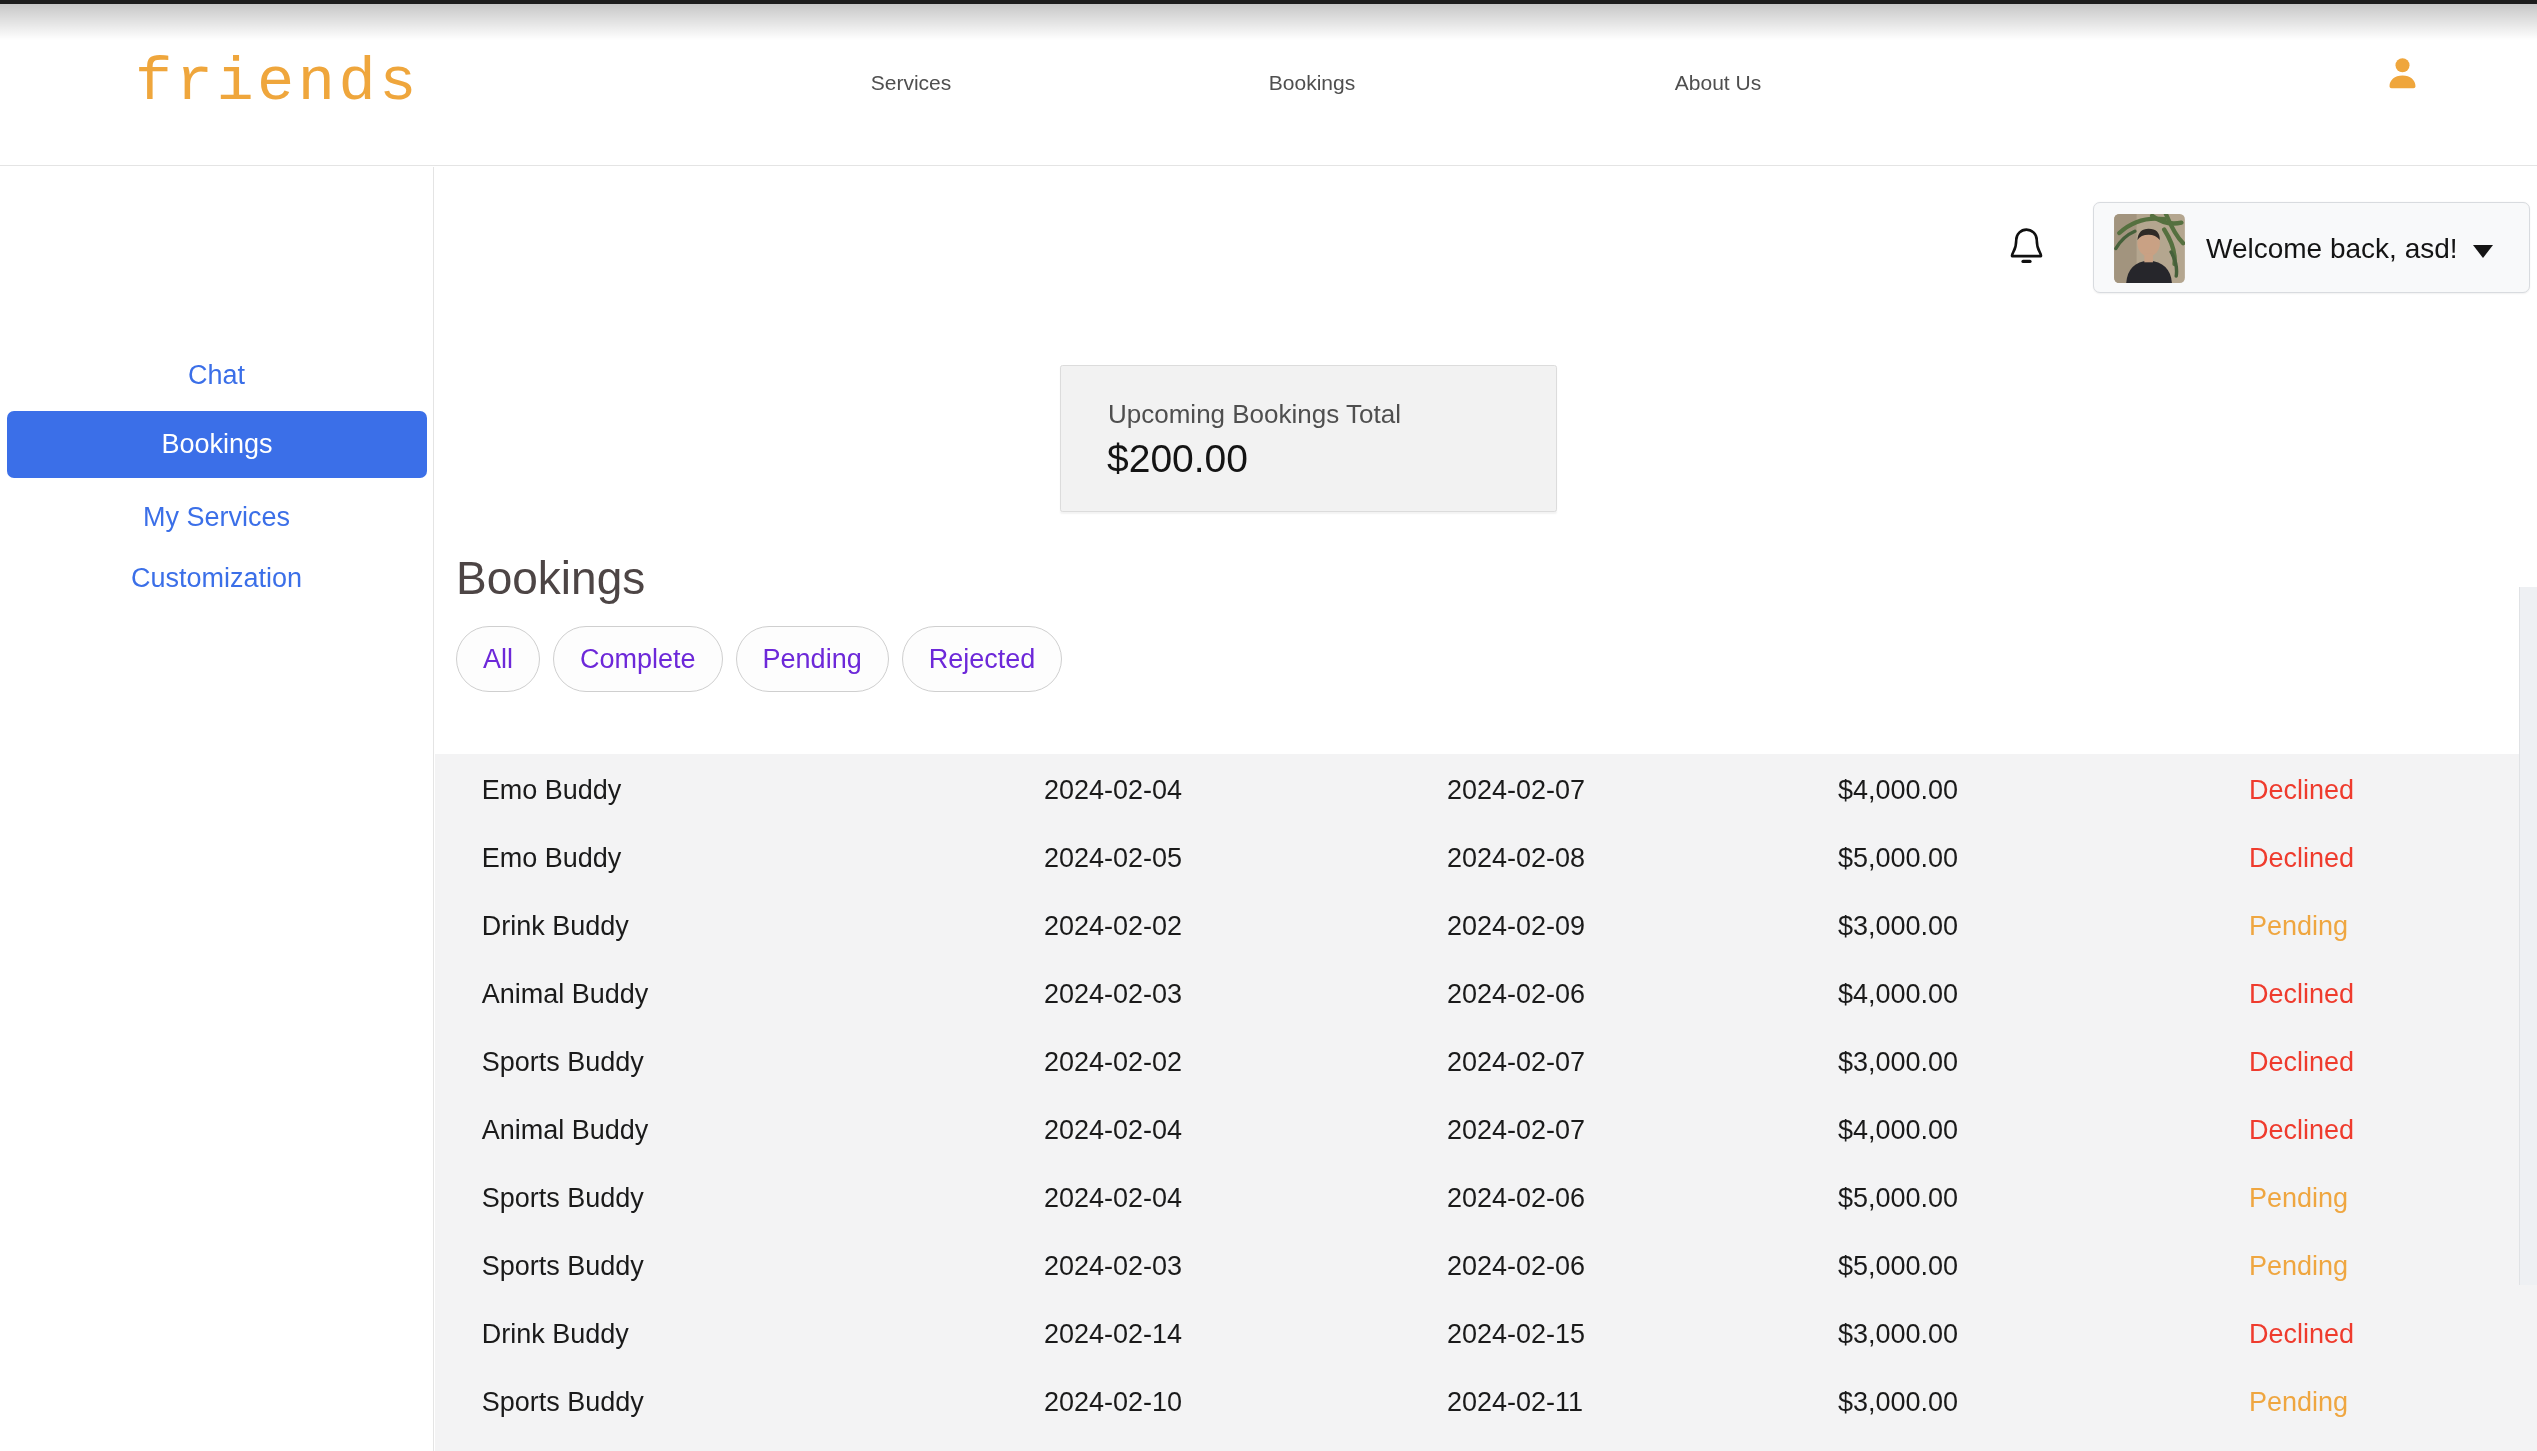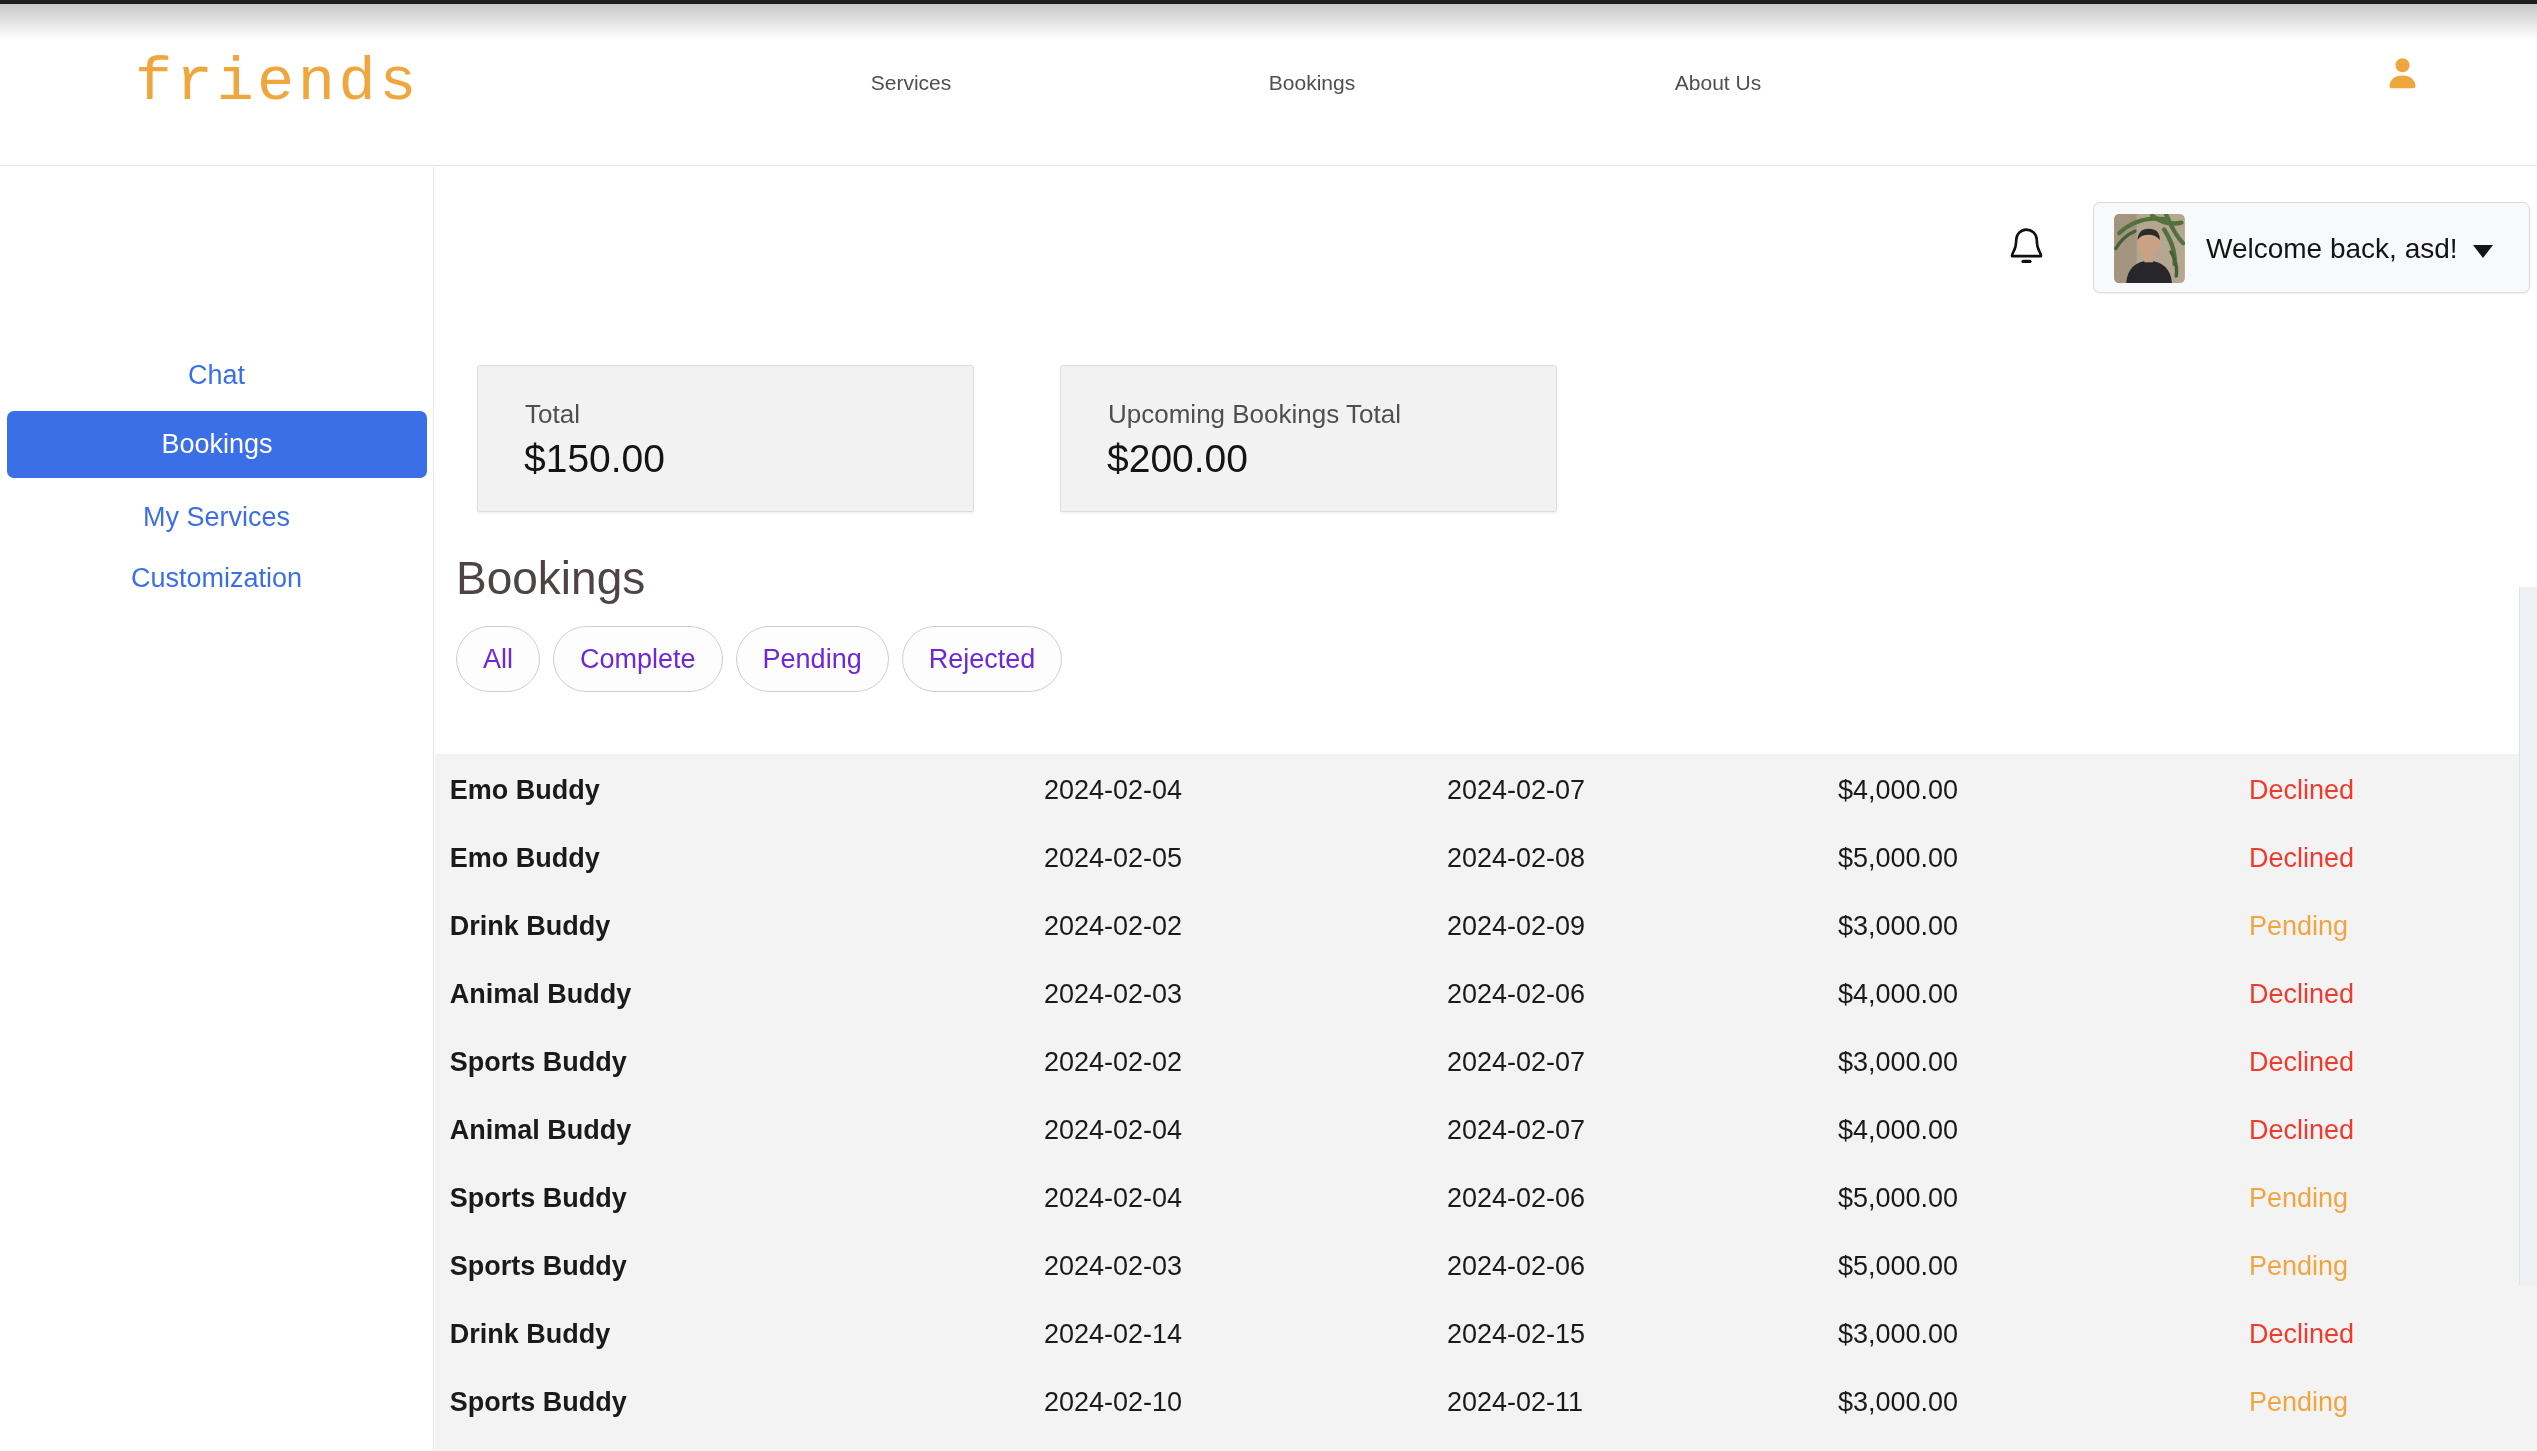--- a/index.html
+++ b/index.html
@@ -58,21 +58,21 @@
           background:#fdfdfd; font-size:27px; color:#6d28d9; cursor:pointer; }
 
   
   .panel { position:absolute; left:0; top:587px; width:2103px; height:698px; background:#f3f3f4; overflow:hidden; }
   .thead { position:relative; height:49px; border-bottom:0.9px solid #d9d9da; }
   .th, .td { position:absolute; white-space:nowrap; }
   .col0 { left:14.7px; } .col1 { left:609px; } .col2 { left:1012px; } .col3 { left:1403px; } .col4 { left:1814px; }
   .th { top:10.4px; font-size:27px; font-weight:bold; color:#0f0f0f; }
   .trow { position:relative; height:68px; }
   .td { top:21px; font-size:27px; color:#1a1a1a; }
-  .td.service { font-weight:bold; }
+  .td.service { font-weight:normal;margin-left:32px; }
   .td.status.Declined { color:#EF3B2D; }
   .td.status.Pending  { color:#EFA640; }
 
   .scroll-track { position:absolute; left:2519px; top:587px; width:19px; height:698px;
           background:#eef0f3; border-left:0.9px solid #e0e2e5; }
 </style>
 </head>
 <body>
 
 <div class="screen">
@@ -121,24 +121,20 @@
           </g>
           <ellipse cx="40" cy="34" rx="13" ry="15" fill="#c9a184"></ellipse>
           <path d="M27 30 Q28 17 40 17 Q53 17 53 30 Q48 24 40 24 Q31 24 27 30z" fill="#2f2a26"></path>
           <path d="M14 80 Q16 56 40 54 Q65 56 67 80 z" fill="#26262b"></path>
           <rect x="35" y="46" width="10" height="10" fill="#c9a184"></rect>
         </svg>
       </div>
       <div class="welcome-text"><span>Welcome back, </span><b>asd!</b><span class="caret-down"></span></div>
     </div>
 
-    <div class="stat-card c0">
-      <div class="stat-label">Total</div>
-      <div class="stat-value">$150.00</div>
-    </div>
     <div class="stat-card c1">
       <div class="stat-label">Upcoming Bookings Total</div>
       <div class="stat-value">$200.00</div>
     </div>
 
     <div class="section-title">Bookings</div>
 
     <div class="filters">
         <div class="pill">All</div>
         <div class="pill">Complete</div>

